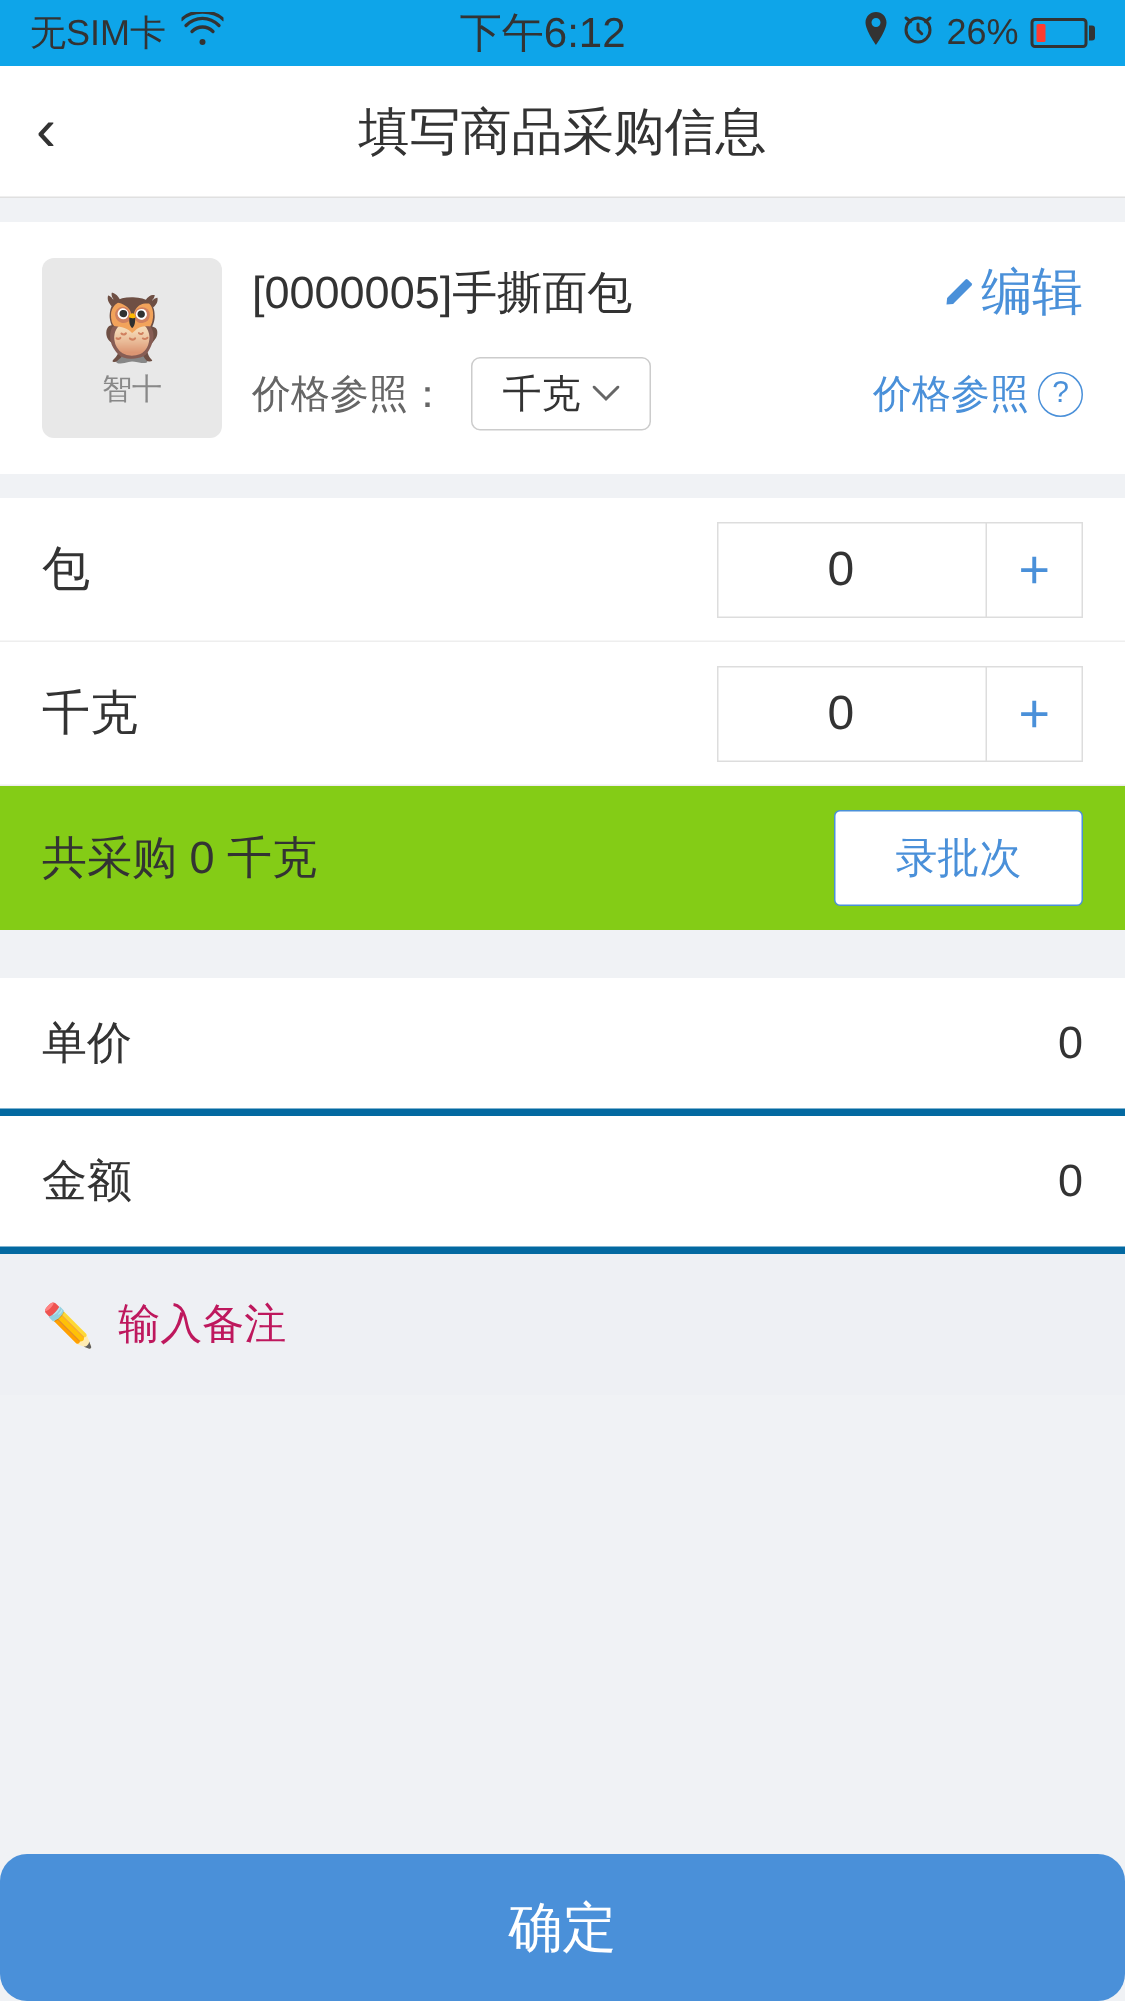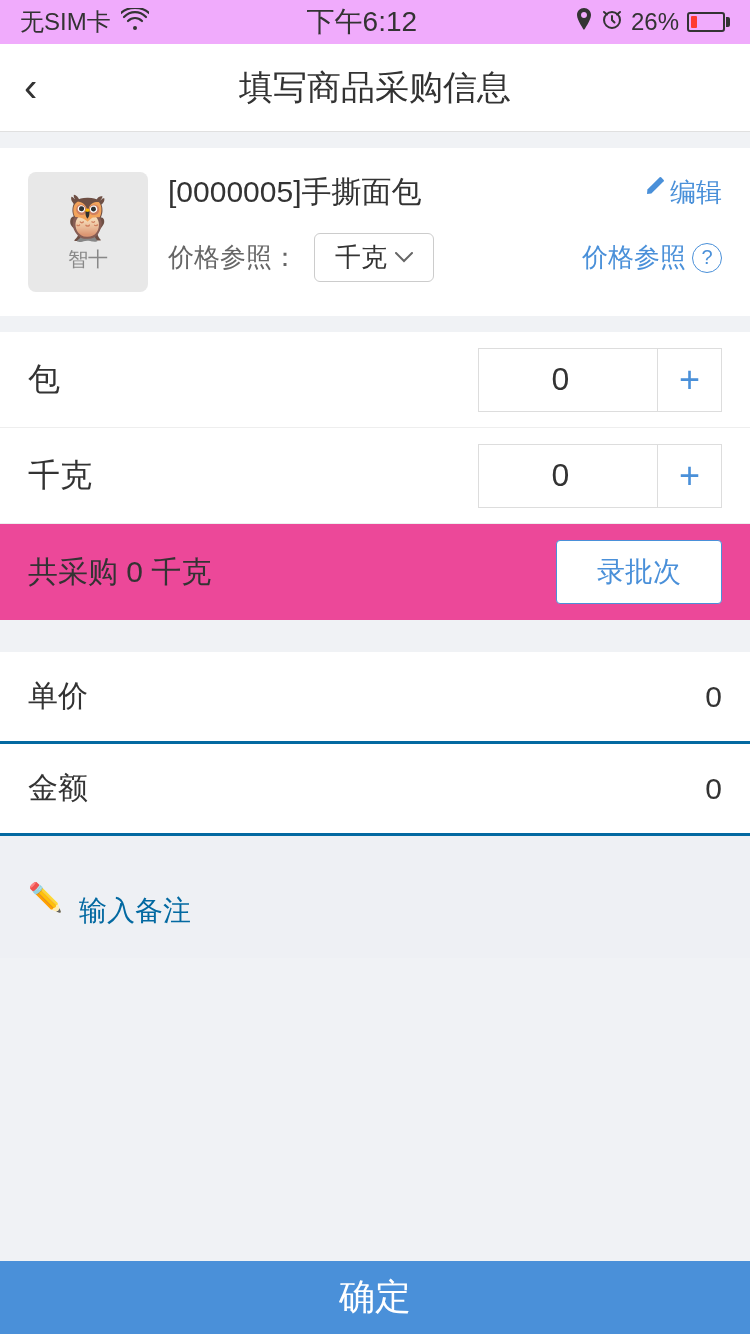--- a/index.html
+++ b/index.html
@@ -10,21 +10,21 @@
       font-family: -apple-system, "PingFang SC", "Helvetica Neue", Arial, sans-serif;
       background: #f0f2f5;
       font-size: 28px;
       color: #333;
     }
 
     
     .status-bar {
       width: 750px;
       height: 44px;
-      background: #f0abfc;
+      background: #0ea5e9;
       display: flex;
       align-items: center;
       justify-content: space-between;
       padding: 16px 20px;
       font-size: 24px;
       color: #333;
     }
     .status-bar-left { display: flex; align-items: center; gap: 10px; }
     .status-bar-center { font-size: 28px; font-weight: 500; }
     .status-bar-right { display: flex; align-items: center; gap: 8px; font-size: 24px; }
@@ -93,24 +93,24 @@
       display: flex;
       justify-content: space-between;
       align-items: center;
     }
     .product-name {
       font-size: 30px;
       color: #333;
       font-weight: 500;
     }
     .edit-btn {
-      font-size: 26px;
+      font-size: 34px;
       color: #4a90d9;
       display: flex;
-      align-items: flex-start;
+      align-items: center;
       gap: 4px;
       cursor: pointer;
     }
     .unit-row {
       margin-top: 20px;
       display: flex;
       align-items: center;
       gap: 16px;
     }
     .unit-label { font-size: 26px; color: #666; }
@@ -206,21 +206,21 @@
       cursor: pointer;
     }
 
     
     .summary-row {
       display: flex;
       align-items: center;
       justify-content: space-between;
       padding: 0 28px;
       height: 96px;
-      background: #ec4899;
+      background: #84cc16;
     }
     .summary-text {
       font-size: 30px;
       color: #333;
     }
     .batch-btn {
       border: 1.5px solid #4a90d9;
       color: #4a90d9;
       padding: 12px 40px;
       font-size: 28px;
@@ -233,21 +233,21 @@
     .detail-section {
       background: #fff;
       margin-top: 16px;
     }
     .detail-row {
       display: flex;
       align-items: center;
       justify-content: space-between;
       padding: 0 28px;
       height: 92px;
-      border-bottom: 3px solid #0369a1;
+      border-bottom: 5px solid #0369a1;
     }
     .detail-label {
       font-size: 30px;
       color: #333;
     }
     .detail-value {
       font-size: 30px;
       color: #333;
     }
 
@@ -255,41 +255,42 @@
     .note-section {
       background: #eef0f4;
       margin-top: 0;
       padding: 28px;
       display: flex;
       align-items: center;
       gap: 16px;
       min-height: 80px;
     }
     .pencil-icon { font-size: 28px; color: #999; }
-    .note-placeholder { font-size: 28px; color: #0369a1; margin-top: 28px; }
+    .note-placeholder { font-size: 28px; color: #be185d; }
 
     
     .content-spacer {
       background: #f0f2f5;
       flex: 1;
       min-height: 200px;
     }
 
     
     .bottom-bar {
       position: fixed;
       bottom: 0;
       left: 0;
       width: 750px;
-      height: 73px;
+      height: 98px;
       background: #4a90d9;
       display: flex;
       align-items: center;
       justify-content: center;
       cursor: pointer;
+      border-radius: 18px;
     }
     .confirm-btn-text {
       font-size: 36px;
       color: #fff;
       font-weight: 500;
     }
 
     
     .battery {
       display: inline-flex;

